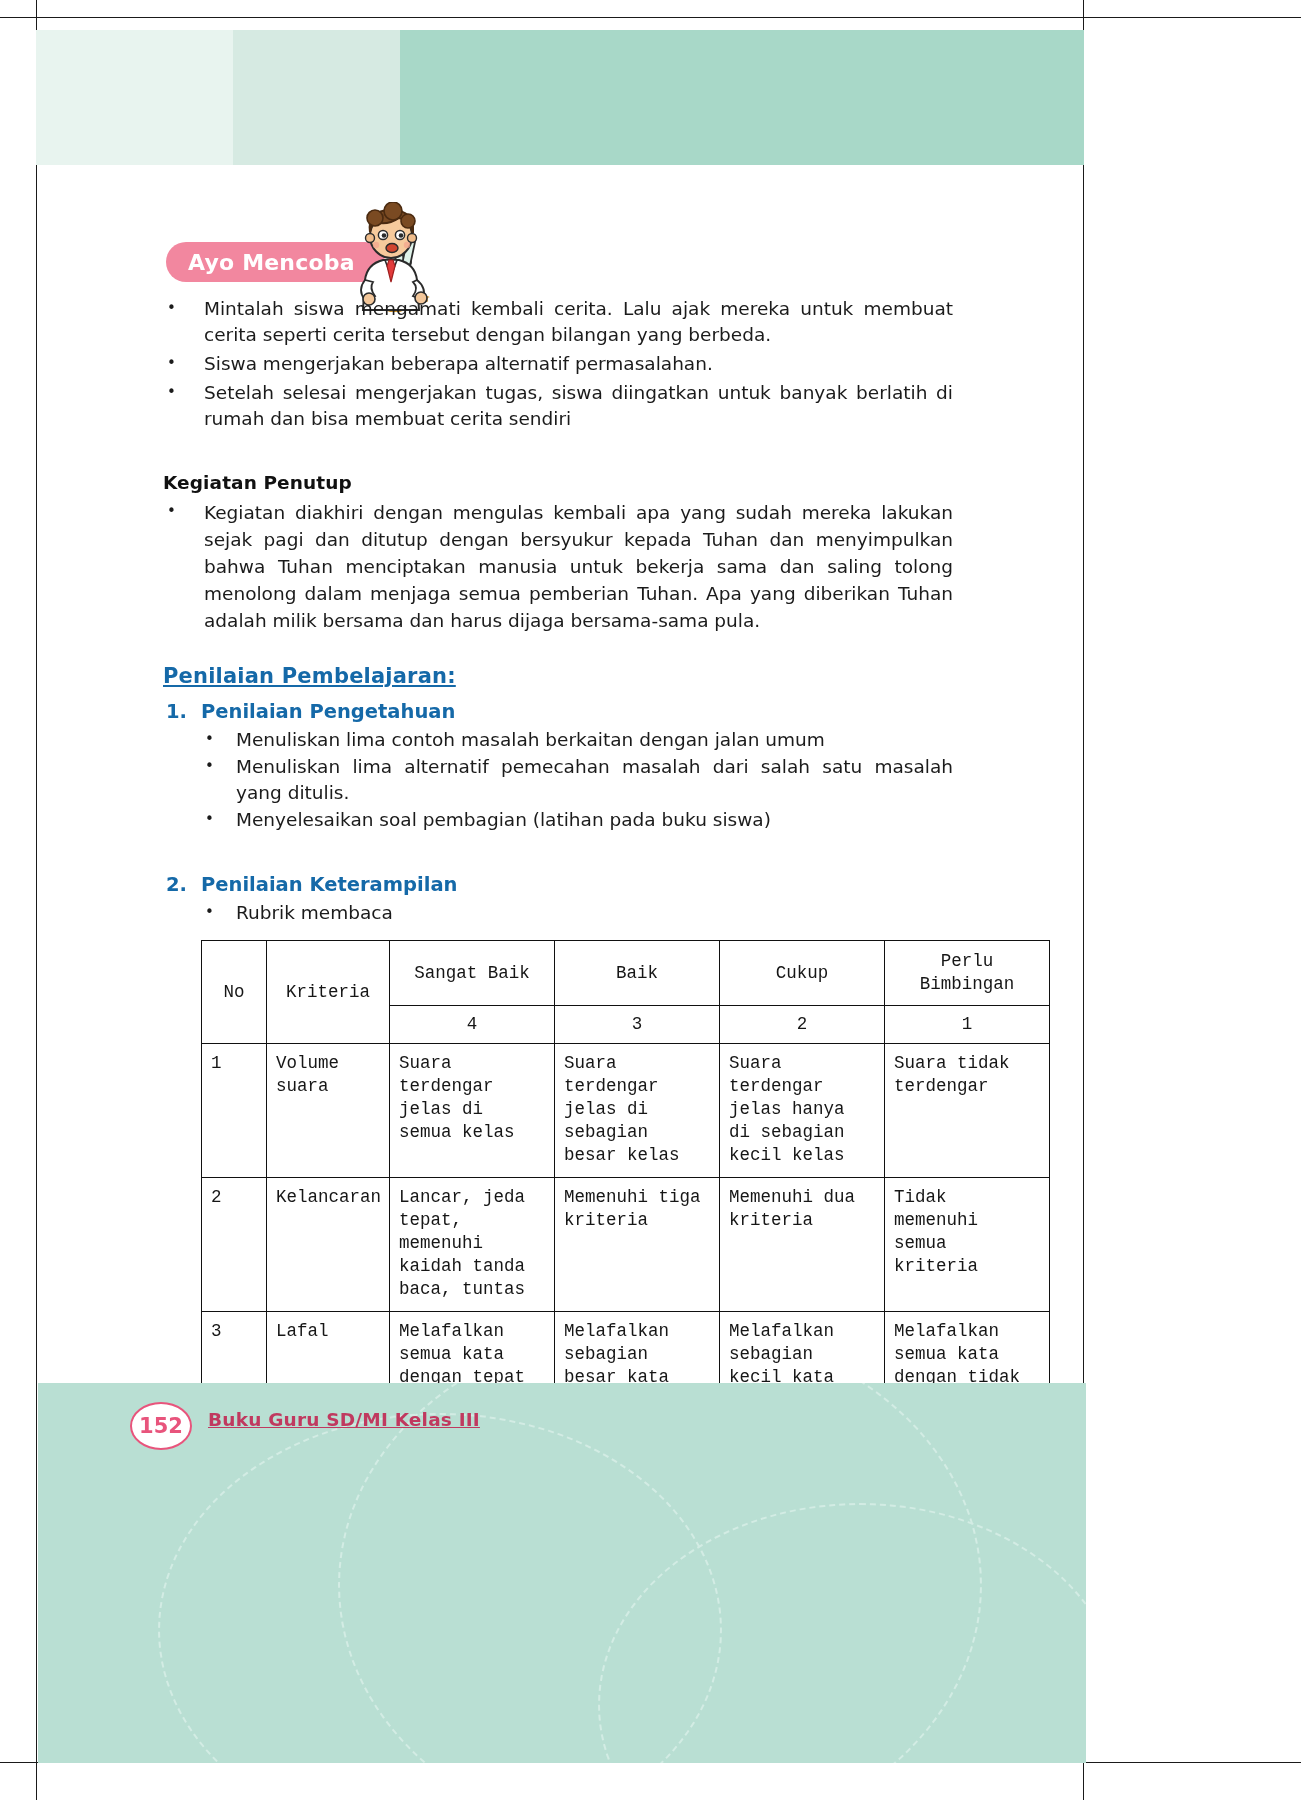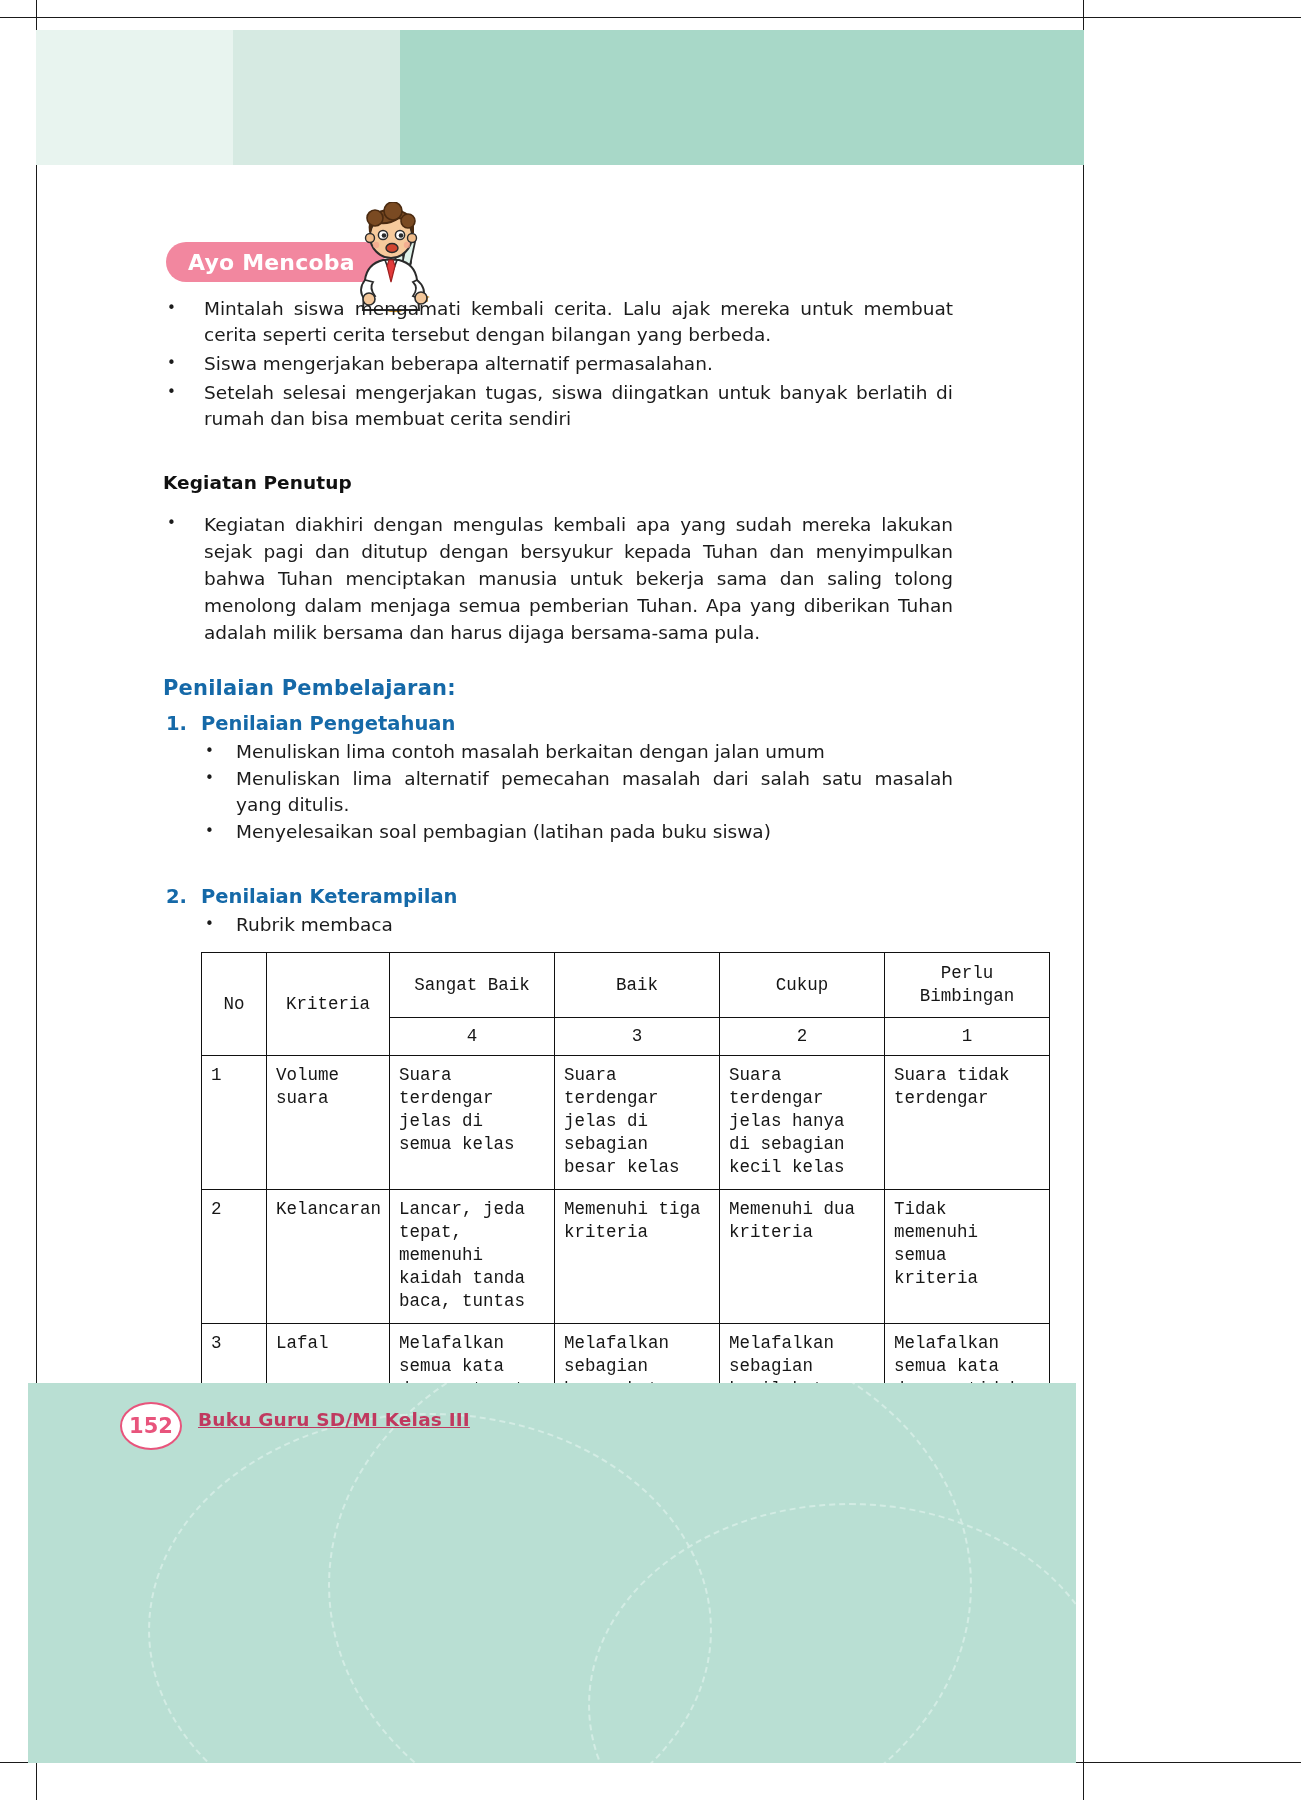--- a/index.html
+++ b/index.html
@@ -58,27 +58,27 @@
     font-family:"DejaVu Sans", sans-serif;
   }
   .b-item:before{
     content:"\2022";position:absolute;left:4px;top:-1px;
     font-size:15px;color:#1b1b1b;
   }
   .b-item.nojust{text-align:left;}
 
   .sec-title{
     font-size:18.5px;font-weight:bold;color:#111;
-    margin:40px 0 18px 0;letter-spacing:.1px;
+    margin:40px 0 6px 0;letter-spacing:.1px;
   }
   .penutup .b-item{line-height:27px;margin-bottom:0;}
 
   .blue-head{
     color:#1569a8;font-size:21px;font-weight:bold;
-    margin:30px 0 12px 0;letter-spacing:.2px;
+    margin:30px 0 12px 0;letter-spacing:.2px;text-decoration:underline;
   }
   .num-head{
     color:#1569a8;font-size:19.5px;font-weight:bold;
     margin:0 0 4px 0;position:relative;padding-left:38px;
   }
   .num-head .num{position:absolute;left:3px;top:0;}
   .num-head.second{margin-top:40px;}
 
   .sub-list{margin:0 0 0 38px;padding:0;list-style:none;}
   .sub-item{
@@ -106,21 +106,21 @@
     padding:8px 9px 10px 9px;
     font-family:Liberation Mono, monospace;
   }
   .rubric th{text-align:center;vertical-align:middle;padding:9px 6px;}
   .col-no{width:52px;}
   .col-kr{width:110px;}
   .col-d{width:152px;}
   .score-row td{text-align:center;padding:7px 4px;vertical-align:middle;}
 
   
-  .footer{position:absolute;left:28px;top:1383px;width:1048px;height:380px;
+  .footer{position:absolute;left:38px;top:1383px;width:1048px;height:380px;
           background:#b9dfd3;overflow:hidden;}
   .fcircle{position:absolute;border:2px dashed #d3ece4;border-radius:50%;}
   .fc1{left:120px;top:30px;width:560px;height:430px;}
   .fc2{left:300px;top:-60px;width:640px;height:520px;}
   .fc3{left:560px;top:120px;width:520px;height:400px;}
   .pagebadge{
     position:absolute;left:92px;top:19px;width:58px;height:44px;
     background:#ffffff;border:2.5px solid #e8547c;border-radius:50%;
     display:flex;align-items:center;justify-content:center;
   }

